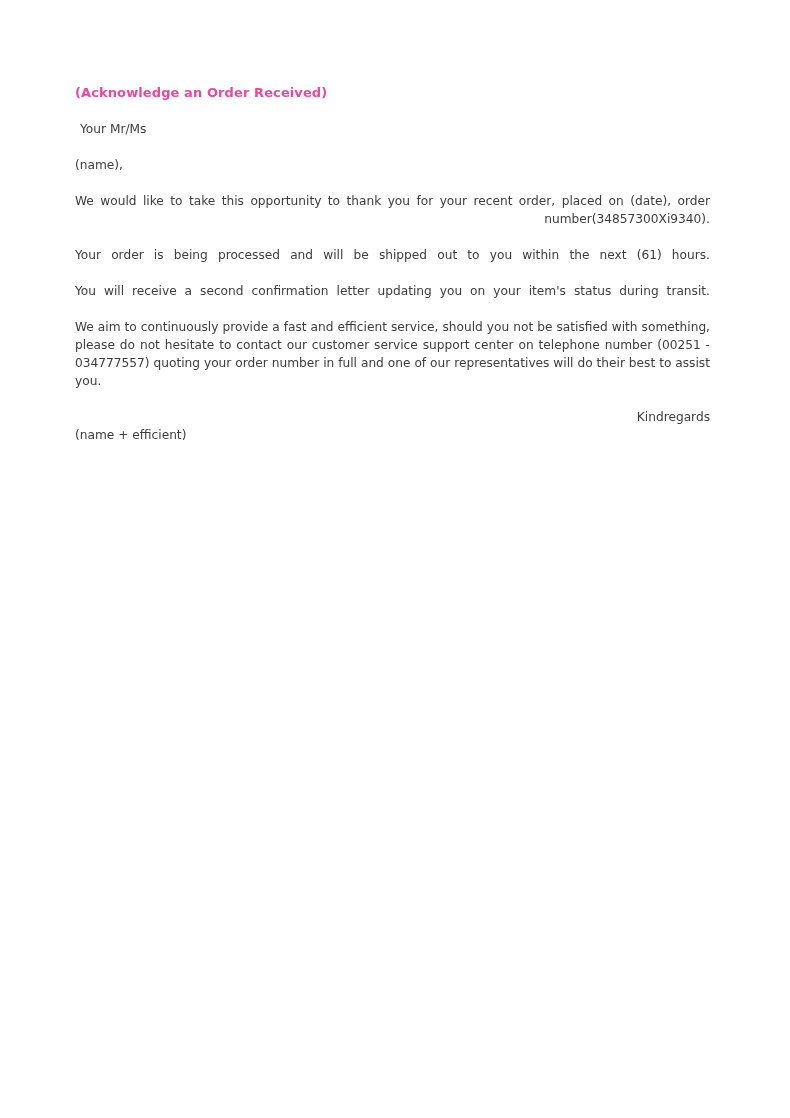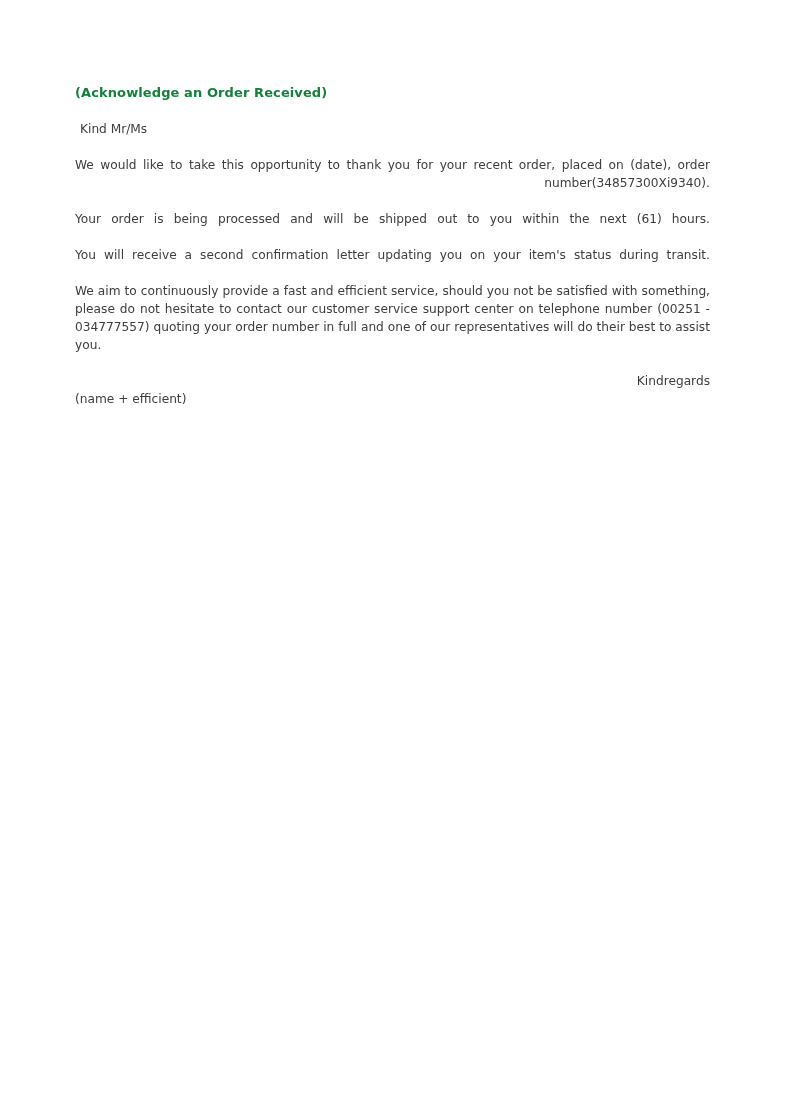--- a/index.html
+++ b/index.html
@@ -17,21 +17,21 @@
       position: absolute;
       left: 75px;
       top: 84px;
       width: 635px;
       font-family: "DejaVu Sans", "Liberation Sans", sans-serif;
       font-size: 12.2px;
       line-height: 18px;
       color: #3d3d3d;
     }
     .title {
-      color: #15803d;
+      color: #ec4899;
       font-weight: bold;
       font-size: 13px;
       margin: 0 0 18px 0;
       height: 18px;
       letter-spacing: 0.1px;
     }
     .p {
       margin: 0 0 18px 0;
       text-align: justify;
     }
@@ -50,22 +50,23 @@
       margin-bottom: 16px;
     }
   </style>
 </head>
 <body>
 
 <div class="page">
 
   <div class="title">(Acknowledge an Order Received)</div>
 
-  <div class="p greet">Kind Mr/Ms</div>
+  <div class="p greet">Your Mr/Ms</div>
 
+  <div class="p">(name),</div>
 
   <div class="p">
     <div class="just-line">We would like to take this opportunity to thank you for your recent order, placed on (date), order</div>
     <div class="split-line">
       <span>number</span>
       <span>(34857300Xi9340).</span>
     </div>
   </div>
 
   <div class="p just-line">Your order is being processed and will be shipped out to you within the next (61) hours.</div>

